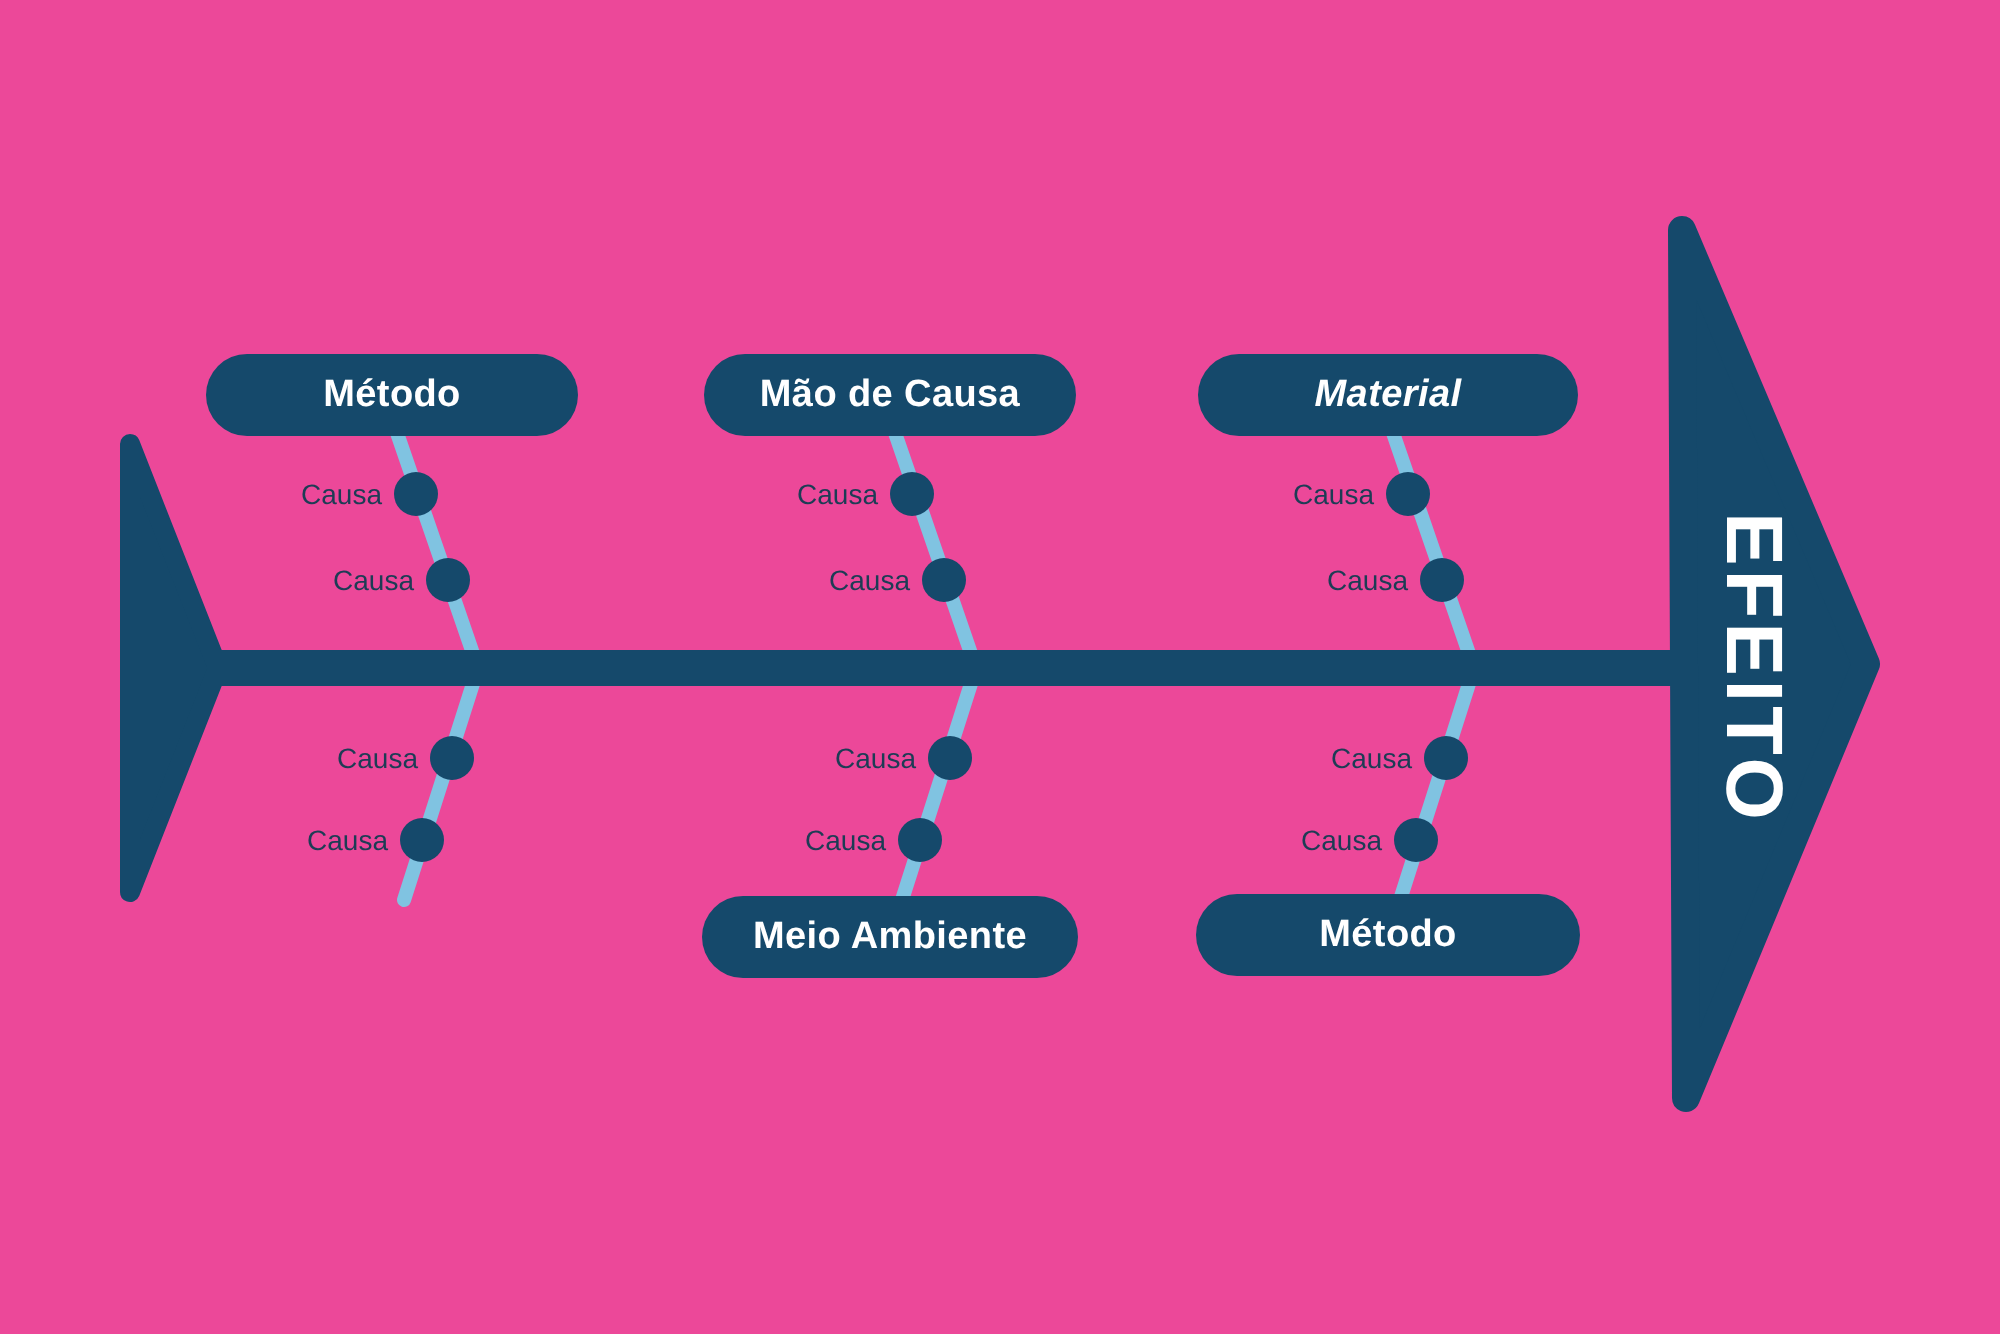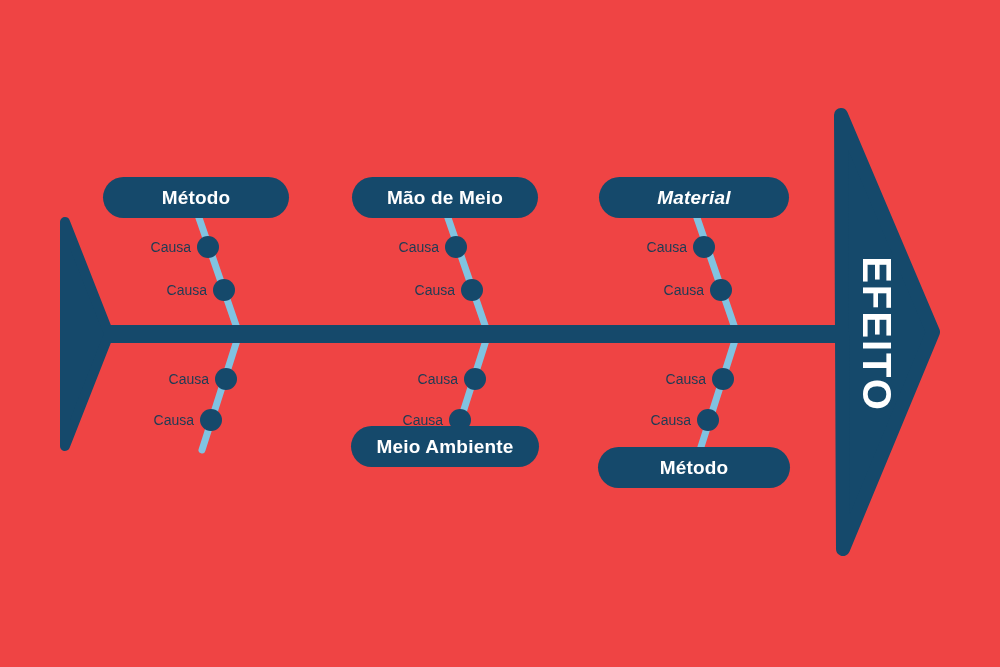--- a/index.html
+++ b/index.html
@@ -1,19 +1,19 @@
 <!DOCTYPE html>
 <html><head>
 <meta charset="utf-8">
 <style>
   html,body{margin:0;padding:0;background:#bce2f3;}
   #canvas{
     position:relative;
     width:1000px;height:667px;
-    background:#ef4444;
+    background:#ec4899;
     overflow:hidden;
     font-family:"Liberation Sans", sans-serif;
   }
   #shapes{position:absolute;left:0;top:0;width:1000px;height:667px;}
   .pill{
     position:absolute;
     height:41px;
     background:#15496b;
     border-radius:21px;
     display:flex;align-items:center;justify-content:center;
@@ -65,24 +65,24 @@
     <circle cx="475" cy="379" r="11" fill="#15496b"></circle>
     <circle cx="460" cy="420" r="11" fill="#15496b"></circle>
 
     <circle cx="704" cy="247" r="11" fill="#15496b"></circle>
     <circle cx="721" cy="290" r="11" fill="#15496b"></circle>
     <circle cx="723" cy="379" r="11" fill="#15496b"></circle>
     <circle cx="708" cy="420" r="11" fill="#15496b"></circle>
   </svg>
 
   <div class="pill" style="left:103px;top:177px;width:186px;">Método</div>
-  <div class="pill" style="left:352px;top:177px;width:186px;">Mão de Meio</div>
+  <div class="pill" style="left:352px;top:177px;width:186px;">Mão de Causa</div>
   <div class="pill" style="left:599px;top:177px;width:190px;font-style:italic;">Material</div>
 
-  <div class="pill" style="left:351px;top:426px;width:188px;">Meio Ambiente</div>
+  <div class="pill" style="left:351px;top:448px;width:188px;">Meio Ambiente</div>
   <div class="pill" style="left:598px;top:447px;width:192px;">Método</div>
 
   <span class="cause-label" style="left:129px;top:237px;">Causa</span>
   <span class="cause-label" style="left:145px;top:280px;">Causa</span>
   <span class="cause-label" style="left:147px;top:369px;">Causa</span>
   <span class="cause-label" style="left:132px;top:410px;">Causa</span>
 
   <span class="cause-label" style="left:377px;top:237px;">Causa</span>
   <span class="cause-label" style="left:393px;top:280px;">Causa</span>
   <span class="cause-label" style="left:396px;top:369px;">Causa</span>

